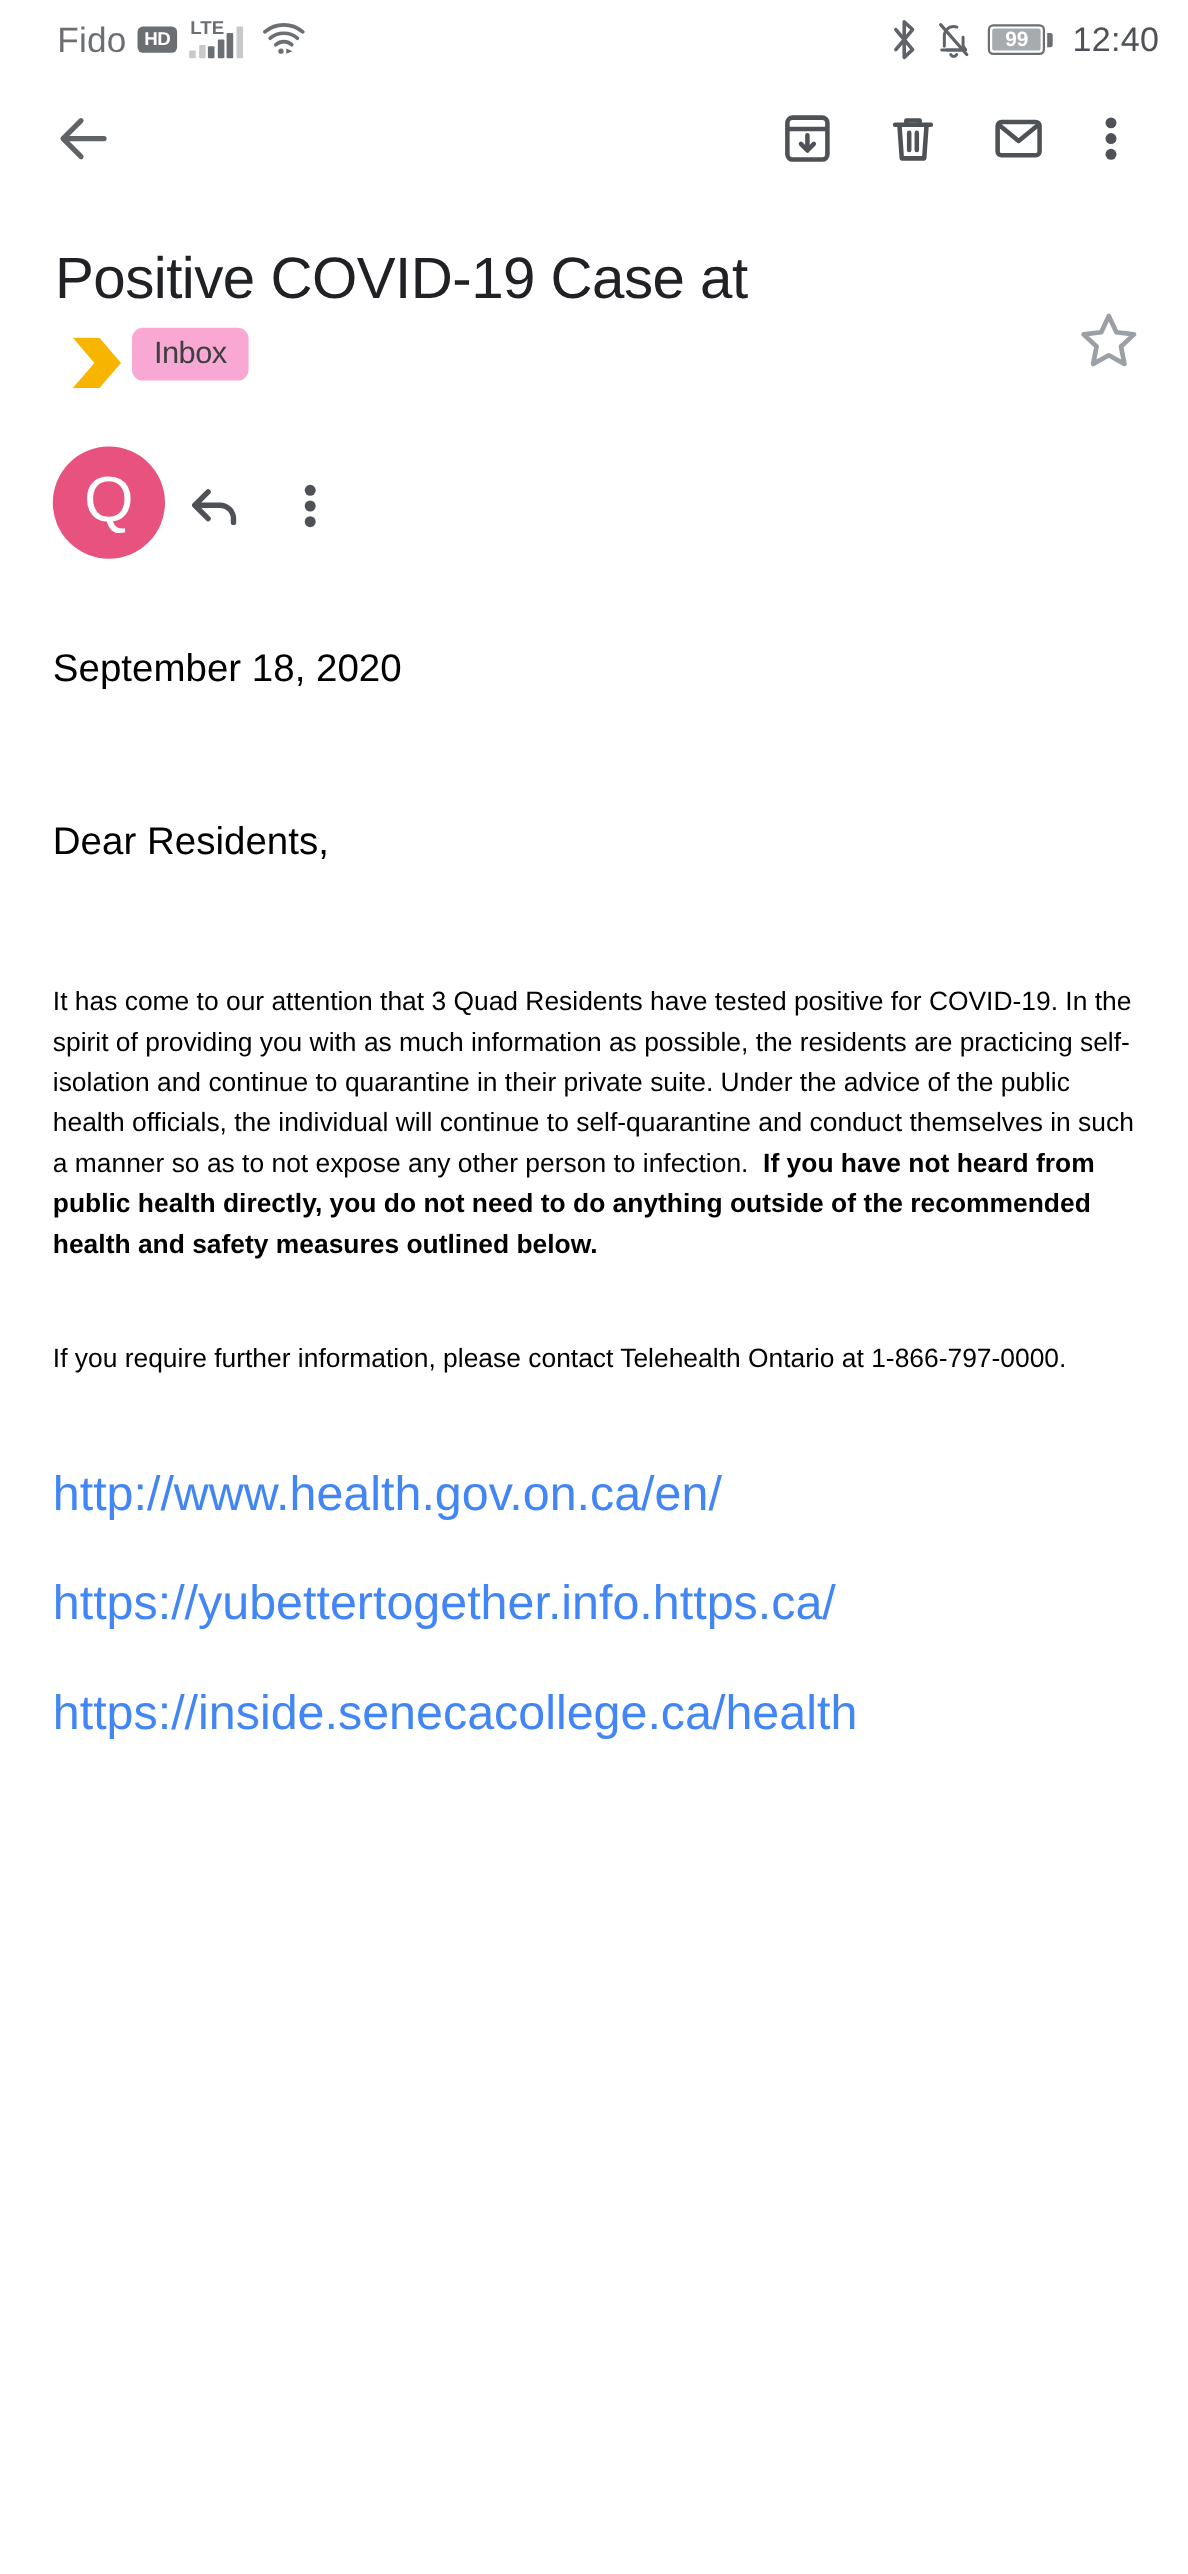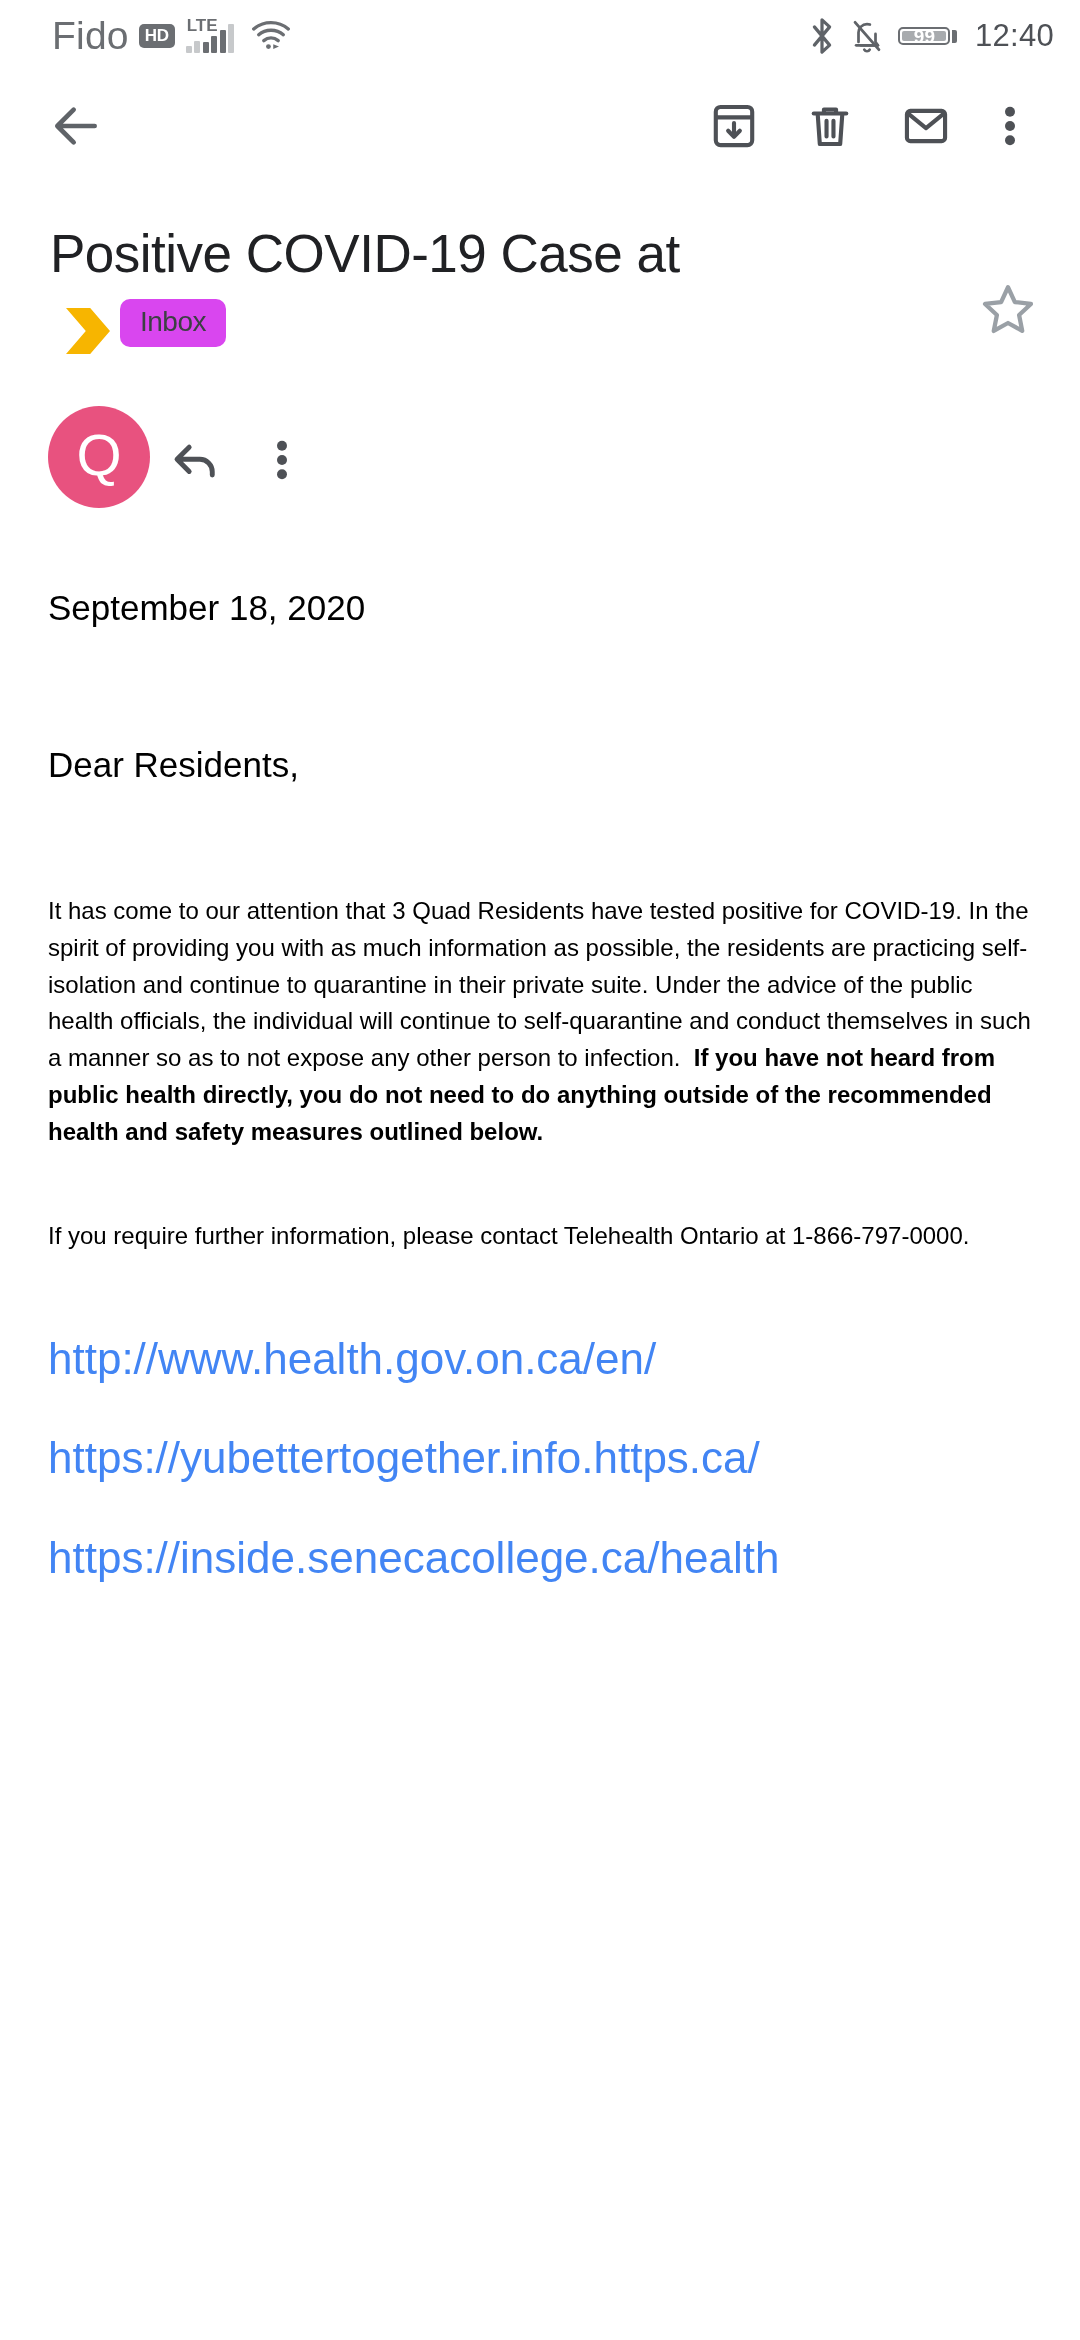--- a/index.html
+++ b/index.html
@@ -27,21 +27,21 @@
     align-items: center;
     justify-content: space-between;
     padding: 0 26px 0 52px;
   }
   .status-left {
     display: flex;
     align-items: center;
     gap: 10px;
   }
   .carrier {
-    font-size: 39px;
+    font-size: 32px;
     color: #6b6e72;
     letter-spacing: 0.2px;
   }
   .hd-badge {
     background: #6b6e72;
     color: #ffffff;
     font-size: 17px;
     font-weight: bold;
     border-radius: 5px;
     padding: 3px 6px 4px 6px;
@@ -92,21 +92,21 @@
     margin-left: 4px;
   }
   .battery {
     display: flex;
     align-items: center;
   }
   .battery-body {
     border: 2.5px solid #6b6e72;
     border-radius: 5px;
     width: 52px;
-    height: 18px;
+    height: 28px;
     display: flex;
     padding: 2px;
   }
   .battery-fill {
     background: #a8abae;
     height: 100%;
     width: 100%;
     border-radius: 2px;
     display: flex;
     align-items: center;
@@ -172,21 +172,21 @@
     width: 44px;
     height: 46px;
     margin: 0 10px 0 16px;
     background: #f7b500;
     clip-path: polygon(0% 0%, 55% 0%, 100% 50%, 55% 100%, 0% 100%, 45% 50%);
     position: relative;
     top: 4px;
   }
   .label-chip {
     display: inline-block;
-    background: #d946ef;
+    background: #f9a8d4;
     color: #3c4043;
     font-size: 28px;
     border-radius: 10px;
     padding: 9px 20px 11px 20px;
     line-height: 1;
     position: relative;
     top: -4px;
   }
   .star-btn {
     width: 96px;

